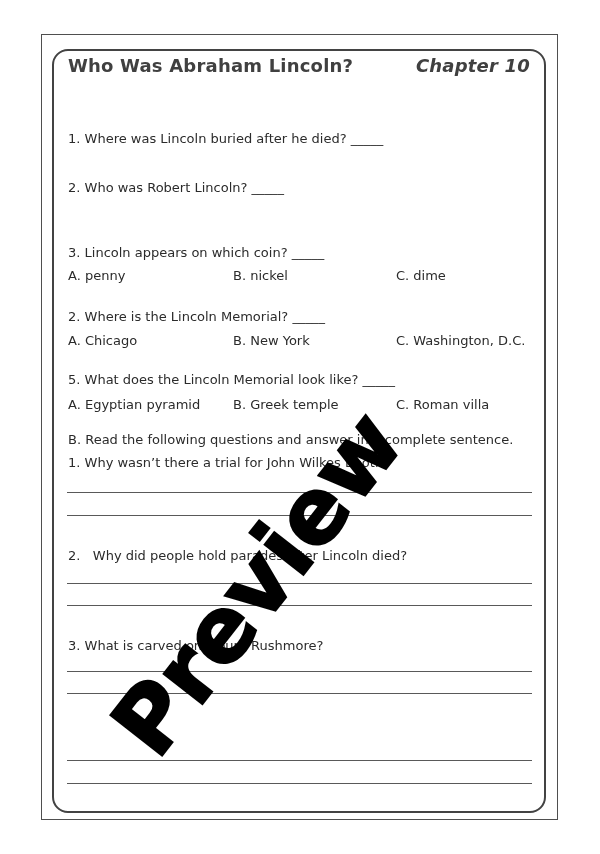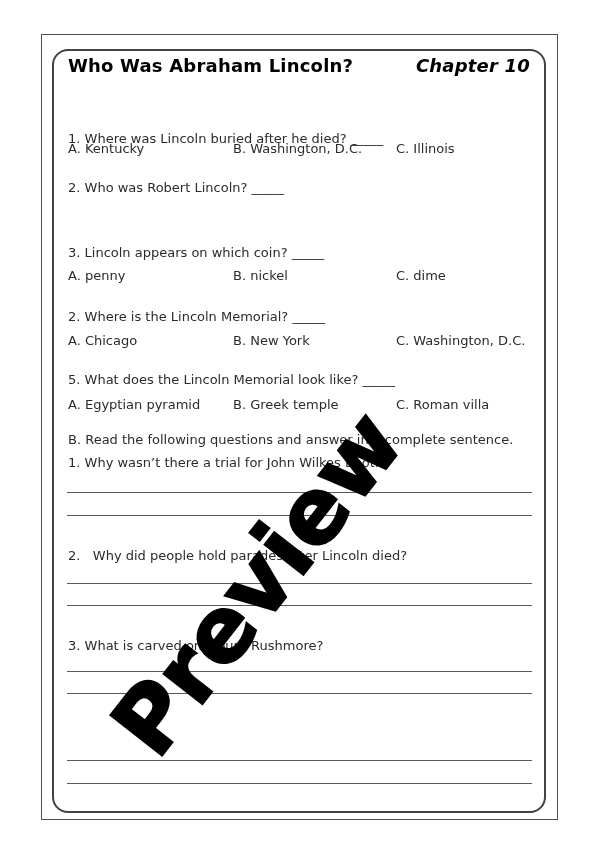--- a/index.html
+++ b/index.html
@@ -44,21 +44,21 @@
     line-height: 15px;
     white-space: pre-wrap;
   }
   .title-row {
     position: absolute;
     left: 68px;
     right: 70px;
     top: 55px;
     font-size: 18px;
     font-weight: bold;
-    color: #000000;
+    color: #404040;
     letter-spacing: 0.2px;
   }
   .chapter {
     position: absolute;
     right: 0;
     top: 0;
     font-style: italic;
   }
   .opt-row { height: 16px; }
   .opt {
@@ -101,25 +101,20 @@
   <div class="outer-frame"></div>
   <div class="card"></div>
 
   <div class="title-row">
     <span>Who Was Abraham Lincoln?</span>
     <span class="chapter">Chapter 10</span>
   </div>
 
 
   <div class="row" style="top:131px">1. Where was Lincoln buried after he died? _____</div>
-  <div class="row opt-row" style="top:141px">
-    <span class="opt colA">A. Kentucky</span>
-    <span class="opt colB">B. Washington, D.C.</span>
-    <span class="opt colC">C. Illinois</span>
-  </div>
 
   <div class="row" style="top:180px">2. Who was Robert Lincoln? _____</div>
 
   <div class="row" style="top:245px">3. Lincoln appears on which coin? _____</div>
   <div class="row opt-row" style="top:268px">
     <span class="opt colA">A. penny</span>
     <span class="opt colB">B. nickel</span>
     <span class="opt colC">C. dime</span>
   </div>
 

